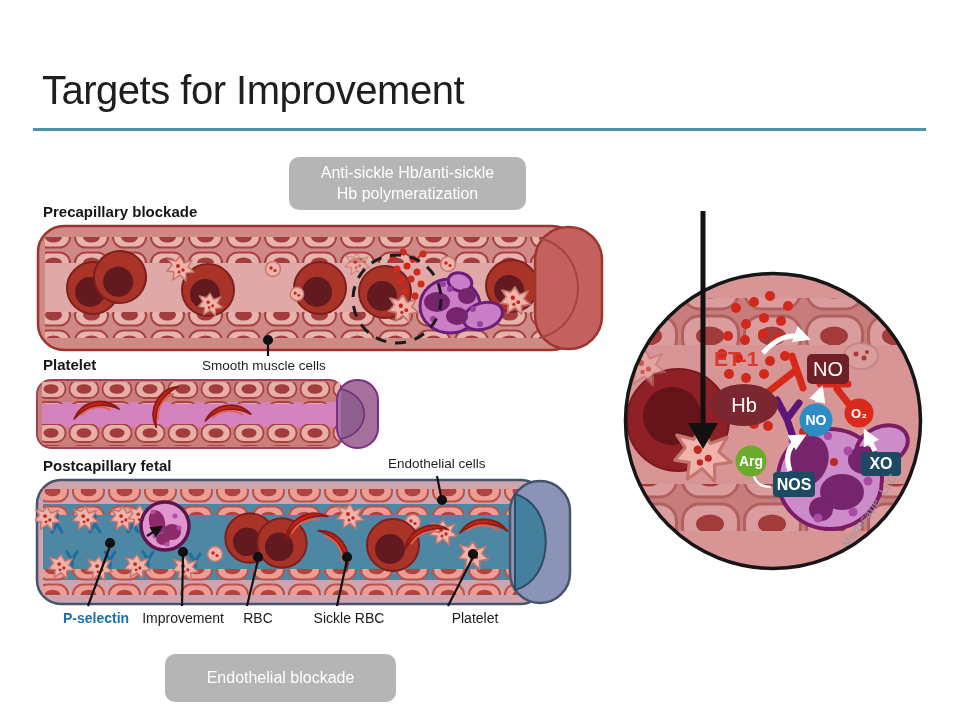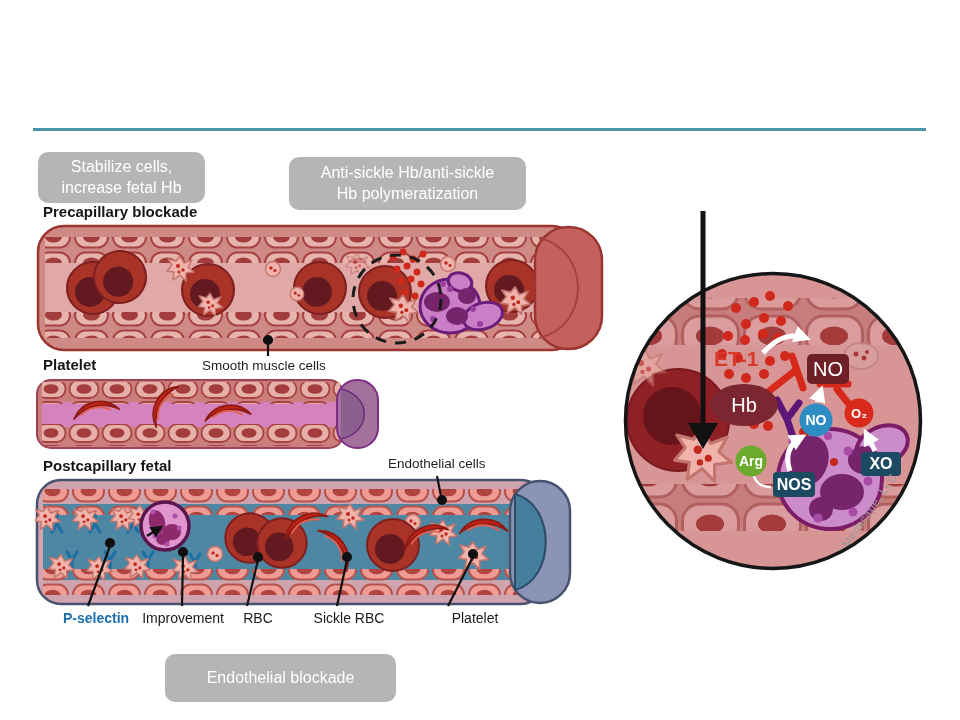--- a/index.html
+++ b/index.html
@@ -78,24 +78,23 @@
       </marker>
       <marker id="mArrW" viewBox="0 0 10 10" refX="7" refY="5" markerWidth="3.4" markerHeight="3.4" orient="auto-start-reverse">
         <path d="M0,0 L10,5 L0,10 Z" fill="#ffffff"></path>
       </marker>
       <clipPath id="cclip">
           <circle cx="155" cy="155" r="147.5"></circle>
         </clipPath>
     </defs>
   </svg>
 
+  <div class="abs" id="page-title">Targets for Improvement</div>
   <div class="abs" id="title-rule"></div>
 
-  <div class="abs pill pill-gray" id="box-stabilize">Stabilize cells,
-increase fetal Hb</div>
   <div class="abs pill pill-gray" id="box-anti-sickle">Anti-sickle Hb/anti-sickle
 Hb polymeratization</div>
   <div class="abs pill pill-gray" id="box-endo-blockade">Endothelial blockade</div>
 
   <div class="abs section-label" id="lbl-arteriole">Precapillary blockade</div>
   <div class="abs section-label" id="lbl-capillary">Platelet</div>
   <div class="abs section-label" id="lbl-venule">Postcapillary fetal</div>
   <div class="abs annot" id="lbl-smooth">Smooth muscle cells</div>
   <div class="abs annot" id="lbl-endo">Endothelial cells</div>
   <div class="abs" id="lbl-esl1">ESL-1</div>

